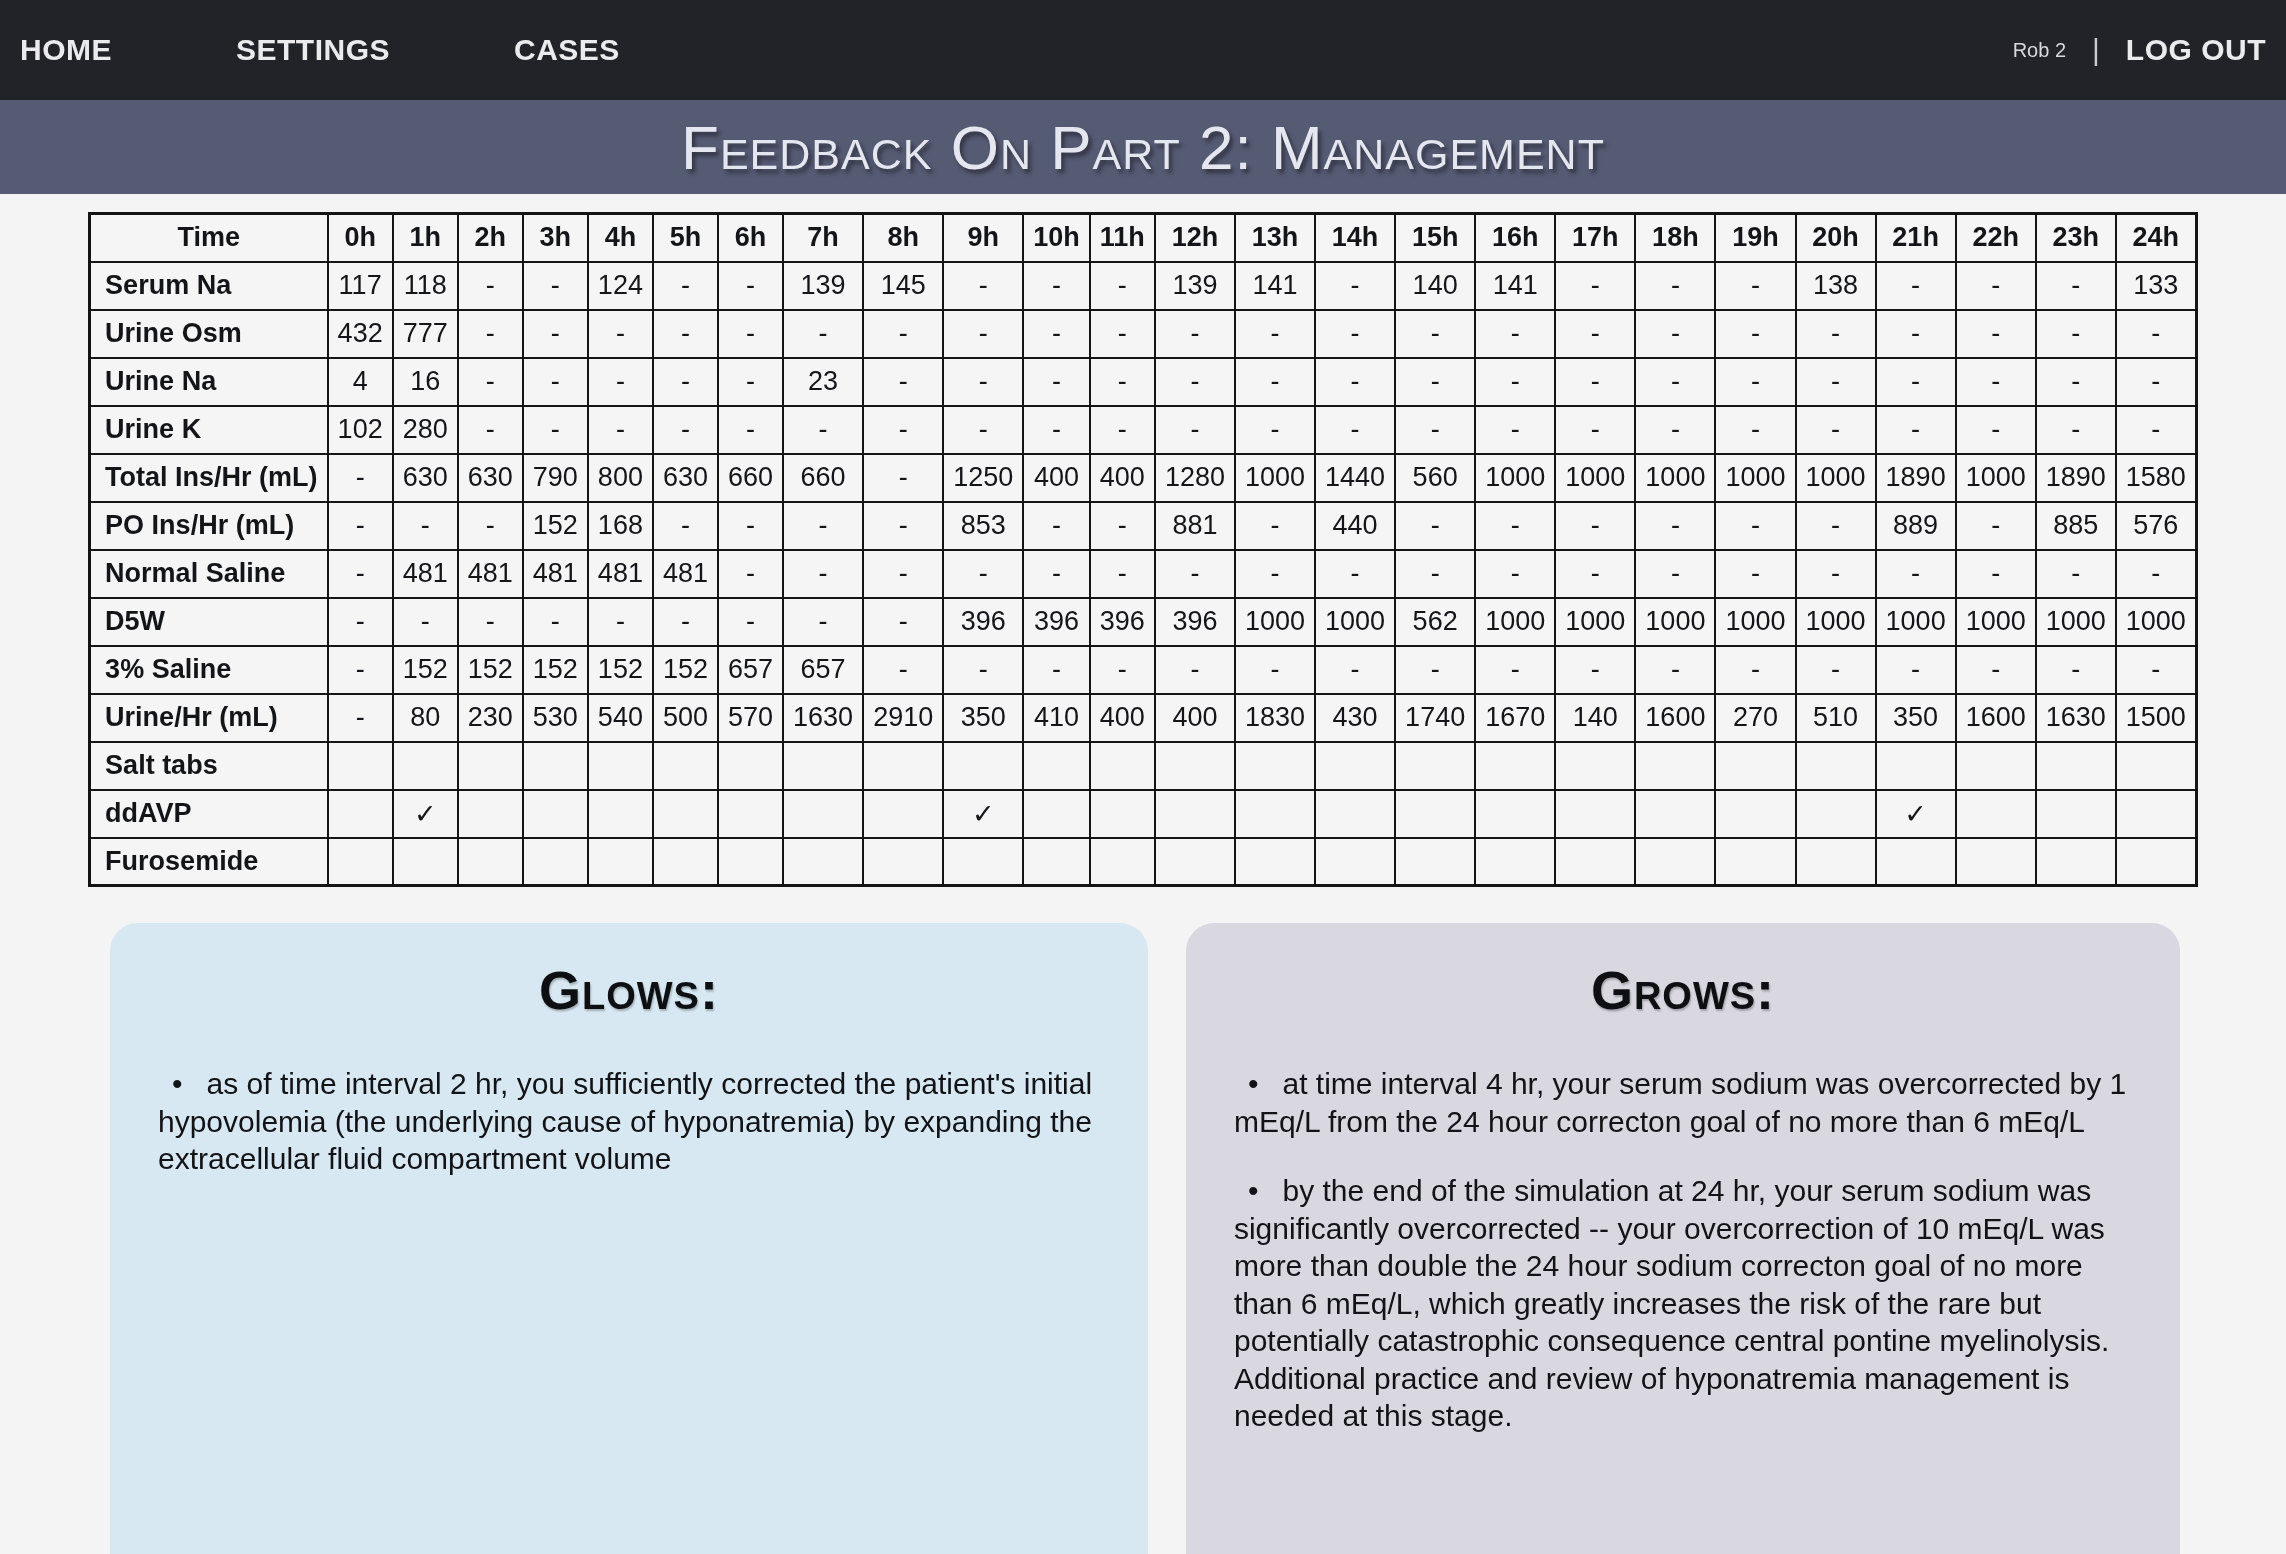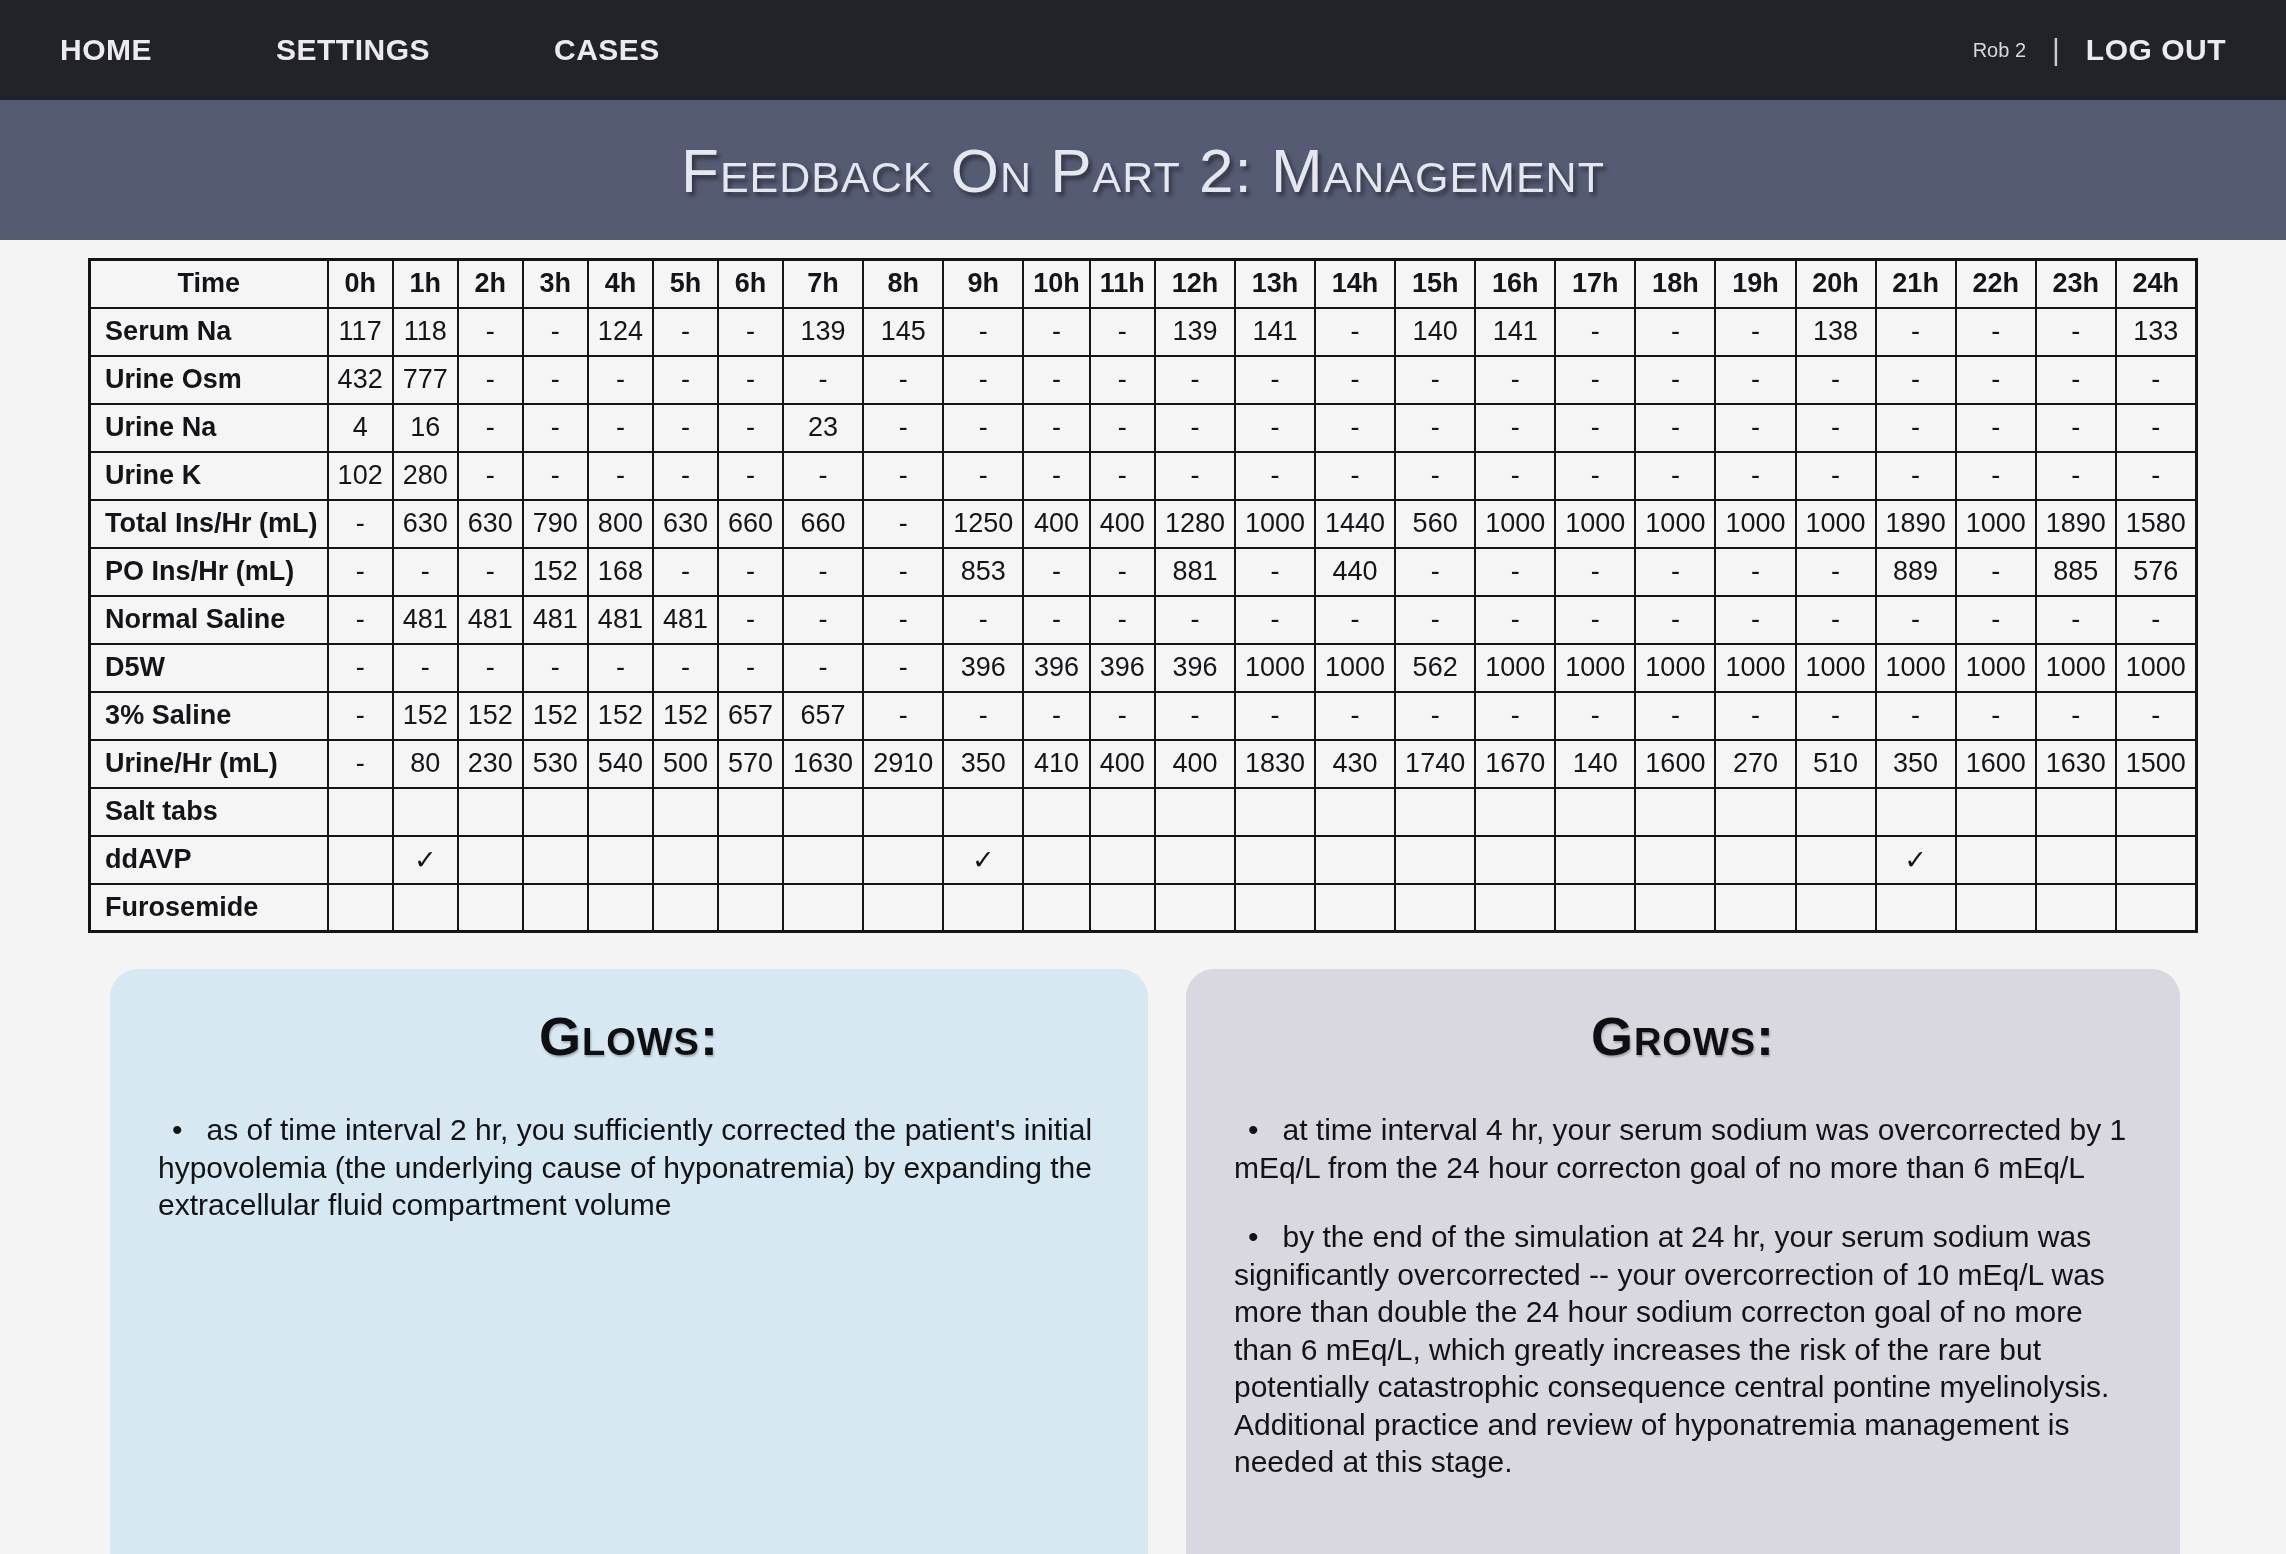--- a/index.html
+++ b/index.html
@@ -12,37 +12,37 @@
   body{
     background:var(--page-bg);
     font-family:"Liberation Sans",sans-serif;
     color:var(--body-text);
     overflow:hidden;
   }
   
   .navbar{
     height:100px;background:var(--navbar-bg);
     display:flex;justify-content:space-between;
-    padding:0 60px;
+    padding:0 20px;
   }
   .nav-left{display:flex;align-items:center;gap:124px;}
   .nav-link{
     color:var(--nav-text);font-size:30px;font-weight:bold;
     letter-spacing:.5px;text-decoration:none;cursor:pointer;
   }
   .nav-right{display:flex;align-items:center;gap:26px;}
   .nav-user{color:#d9d8dd;font-size:20px;cursor:pointer;}
   .nav-sep{color:#c9c9cf;font-size:30px;}
   .nav-logout{
     color:var(--nav-text);font-size:30px;font-weight:bold;
     letter-spacing:.5px;text-decoration:none;cursor:pointer;
   }
   
   .banner{
-    height:140px;background:var(--banner-bg);
+    height:94px;background:var(--banner-bg);
     display:flex;align-items:center;justify-content:center;
   }
   .banner h1{
     font-variant:small-caps;font-weight:500;font-size:62px;
     color:var(--banner-text);letter-spacing:1px;
     text-shadow:3px 4px 4px rgba(0,0,0,.45);
   }
   
   .table-wrap{padding:18px 0 0;}
   table{

